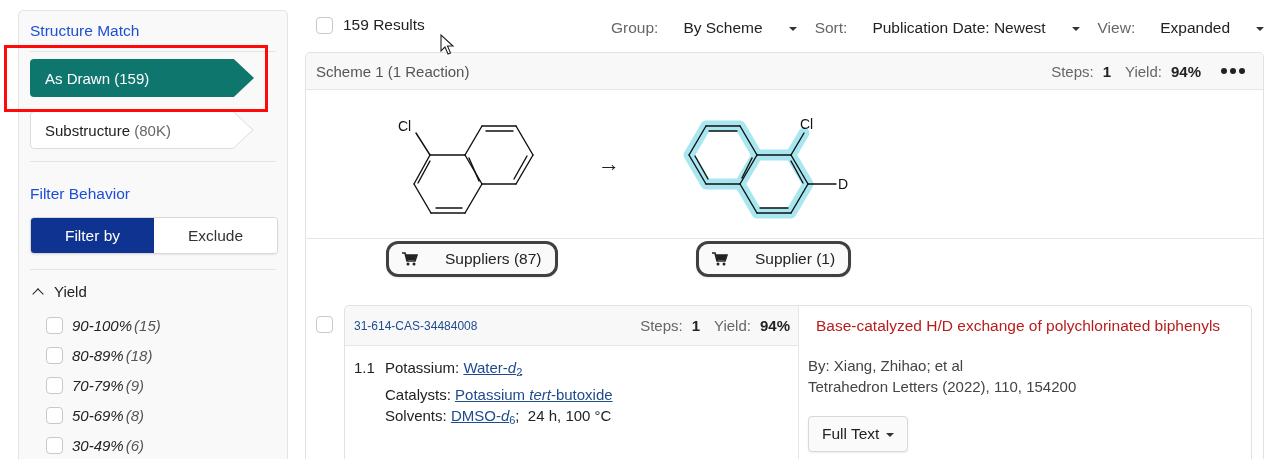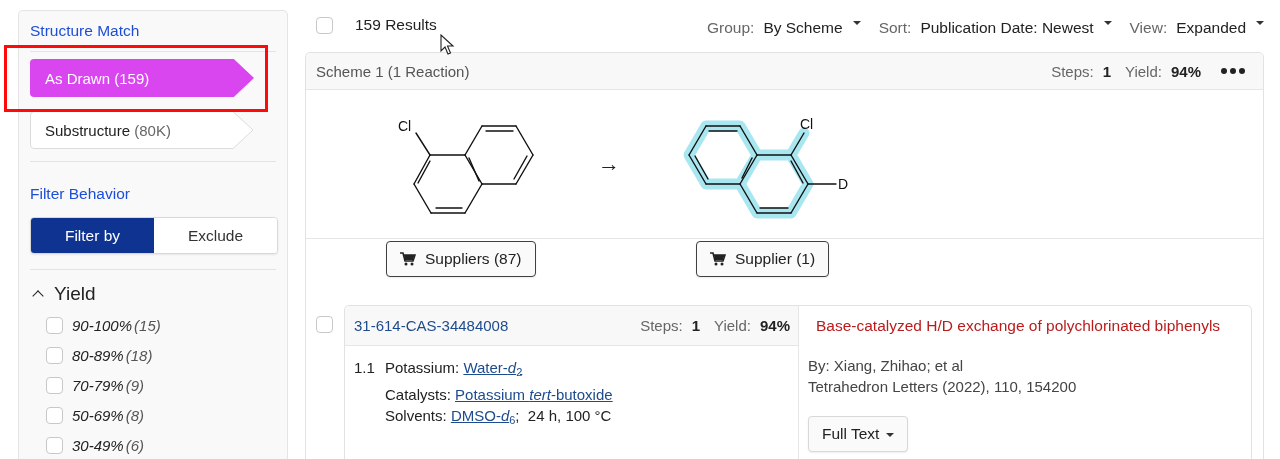--- a/index.html
+++ b/index.html
@@ -4,74 +4,74 @@
 <style>
   * { box-sizing: border-box; margin: 0; padding: 0; }
   html, body { width: 1280px; height: 459px; overflow: hidden; background: #ffffff; }
   body { font-family: "Liberation Sans", "DejaVu Sans", sans-serif; color: #222; font-size: 15px; position: relative; }
 
   
   .sidebar { position: absolute; left: 18px; top: 10px; width: 270px; height: 460px; background: #f9f9f9; border: 1px solid #e4e4e4; border-radius: 5px; }
   .sb-title { position: absolute; left: 11px; font-size: 15.5px; color: #1d4ed8; }
   .sb-divider { position: absolute; left: 11px; right: 11px; height: 1px; background: #e3e3e3; }
   .chevron-btn { position: absolute; left: 11px; height: 38px; width: 224px; display: flex; align-items: center; padding-left: 15px; font-size: 15px; cursor: pointer; }
-  .chevron-btn.active { background: #d946ef; color: #fff; clip-path: polygon(0 0, 91% 0, 100% 50%, 91% 100%, 0 100%); border-radius: 4px 0 0 4px; }
+  .chevron-btn.active { background: #0f766e; color: #fff; clip-path: polygon(0 0, 91% 0, 100% 50%, 91% 100%, 0 100%); border-radius: 4px 0 0 4px; }
   .chevron-btn.inactive { color: #222; }
   .chevron-btn.inactive .shape { position: absolute; inset: 0; }
   .chevron-btn .lbl { position: relative; z-index: 1; }
   .chevron-btn .cnt { color: #666; }
   .chevron-btn.active .cnt { color: #fff; }
 
   .red-box { position: absolute; left: 4px; top: 45px; width: 264px; height: 67px; border: 3px solid #ff0a0a; }
 
   .seg { position: absolute; left: 11px; top: 206px; width: 248px; height: 37px; display: flex; border: 1px solid #d8d8d8; border-radius: 4px; overflow: hidden; box-shadow: 0 1px 2px rgba(0,0,0,0.08); background: #fff; }
   .seg-btn { flex: 1; display: flex; align-items: center; justify-content: center; font-size: 15.5px; cursor: pointer; }
   .seg-btn.active { background: #0f3391; color: #fff; }
   .seg-btn.inactive { color: #333; background: #fff; }
 
-  .yield-head { position: absolute; left: 11px; top: 272px; display: flex; align-items: center; gap: 12px; font-size: 19px; cursor: pointer; }
+  .yield-head { position: absolute; left: 11px; top: 272px; display: flex; align-items: center; gap: 12px; font-size: 15px; cursor: pointer; }
   .caret-up { width: 8px; height: 8px; border-left: 1.6px solid #222; border-top: 1.6px solid #222; transform: rotate(45deg); margin-top: 4px; margin-left: 4px; }
 
   .yield-list { position: absolute; left: 11px; top: 305px; }
   .yield-item { display: flex; align-items: center; height: 30px; font-size: 15px; cursor: pointer; }
   .cb { width: 17px; height: 17px; border: 1px solid #c8c8c8; border-radius: 4px; background: #fff; margin-right: 9px; flex: none; }
   .yield-item .cnt { color: #555; margin-left: 2px; }
 
   
-  .topbar-left { position: absolute; left: 316px; top: 16px; display: flex; align-items: center; gap: 22px; font-size: 15.5px; }
+  .topbar-left { position: absolute; left: 316px; top: 16px; display: flex; align-items: center; gap: 10px; font-size: 15.5px; }
   .topbar-right { position: absolute; right: 16px; top: 19px; display: flex; align-items: center; font-size: 15.5px; }
-  .dd { display: flex; margin-left: 18px; cursor: pointer; }
+  .dd { display: flex; align-items: center; margin-left: 18px; cursor: pointer; gap: 16px; }
   .dd .k { color: #666; margin-right: 9px; }
   .dd .v { color: #222; }
   .caret-down { width: 0; height: 0; border-left: 4px solid transparent; border-right: 4px solid transparent; border-top: 4.5px solid #333; margin-left: 10px; margin-top: 2px; }
 
   .cursor { position: absolute; left: 440px; top: 34px; }
 
   
   .scheme { position: absolute; left: 305px; top: 52px; width: 959px; height: 420px; border: 1px solid #e2e2e2; border-radius: 5px; background: #fff; }
   .scheme-head { height: 37px; background: #f8f8f8; border-bottom: 1px solid #e6e6e6; display: flex; align-items: center; justify-content: space-between; padding: 0 10px; border-radius: 5px 5px 0 0; }
   .scheme-title { color: #555; font-size: 15px; }
   .scheme-meta { display: flex; align-items: center; font-size: 15px; }
   .scheme-meta .k { color: #666; margin-right: 9px; }
   .scheme-meta .v { color: #222; font-weight: bold; margin-right: 14px; font-weight: 600; }
   .dots { display: flex; gap: 3px; margin-left: 6px; margin-right: 8px; cursor: pointer; }
   .dots span { width: 6px; height: 6px; background: #222; border-radius: 50%; }
 
   .reaction-area { position: absolute; left: 0; top: 38px; width: 100%; height: 148px; border-bottom: 1px solid #e6e6e6; }
   .mol { position: absolute; }
   .arrow { position: absolute; left: 292px; top: 60px; font-size: 22px; color: #222; }
 
-  .sup-btn { position: absolute; height: 36px; border: 1px solid #404040; border-radius: 4px; background: #fafafa; display: flex; align-items: center; padding: 0 13px; font-size: 15.5px; gap: 9px; box-shadow: 0 1px 2px rgba(0,0,0,0.08); cursor: pointer; }
+  .sup-btn { position: absolute; height: 36px; border: 3px solid #404040; border-radius: 12px; background: #fafafa; display: flex; align-items: center; padding: 0 13px; font-size: 15.5px; gap: 27px; box-shadow: 0 1px 2px rgba(0,0,0,0.08); cursor: pointer; }
 
   
   .row-cb { position: absolute; left: 316px; top: 316px; }
   .rxn-card { position: absolute; left: 344px; top: 305px; width: 908px; height: 170px; border: 1px solid #e2e2e2; border-radius: 5px; background: #fff; }
   .rxn-left { position: absolute; left: 0; top: 0; width: 454px; height: 100%; border-right: 1px solid #e6e6e6; }
   .rxn-left-head { height: 40px; background: #f8f8f8; border-bottom: 1px solid #e6e6e6; display: flex; align-items: center; justify-content: space-between; padding: 0 8px 0 9px; border-radius: 5px 0 0 0; }
-  .rxn-id { color: #1e4b8e; font-size: 15px; cursor: pointer; }
+  .rxn-id { color: #1e4b8e; font-size: 12px; cursor: pointer; }
   .rxn-meta { display: flex; align-items: center; font-size: 15px; }
   .rxn-meta .k { color: #666; margin-right: 9px; }
   .rxn-meta .v { color: #222; font-weight: 600; margin-right: 14px; }
   .rxn-meta .v.last { margin-right: 0; }
   .rxn-body { position: absolute; left: 9px; top: 51px; font-size: 15px; line-height: 21.5px; color: #222; }
   .rxn-body .step { position: absolute; left: 0; top: 0; }
   .rxn-body .lines { position: absolute; left: 31px; top: 0; white-space: nowrap; }
   a.link { color: #1e4b8e; text-decoration: underline; cursor: pointer; }
   sub { font-size: 11px; vertical-align: -3px; }
 

